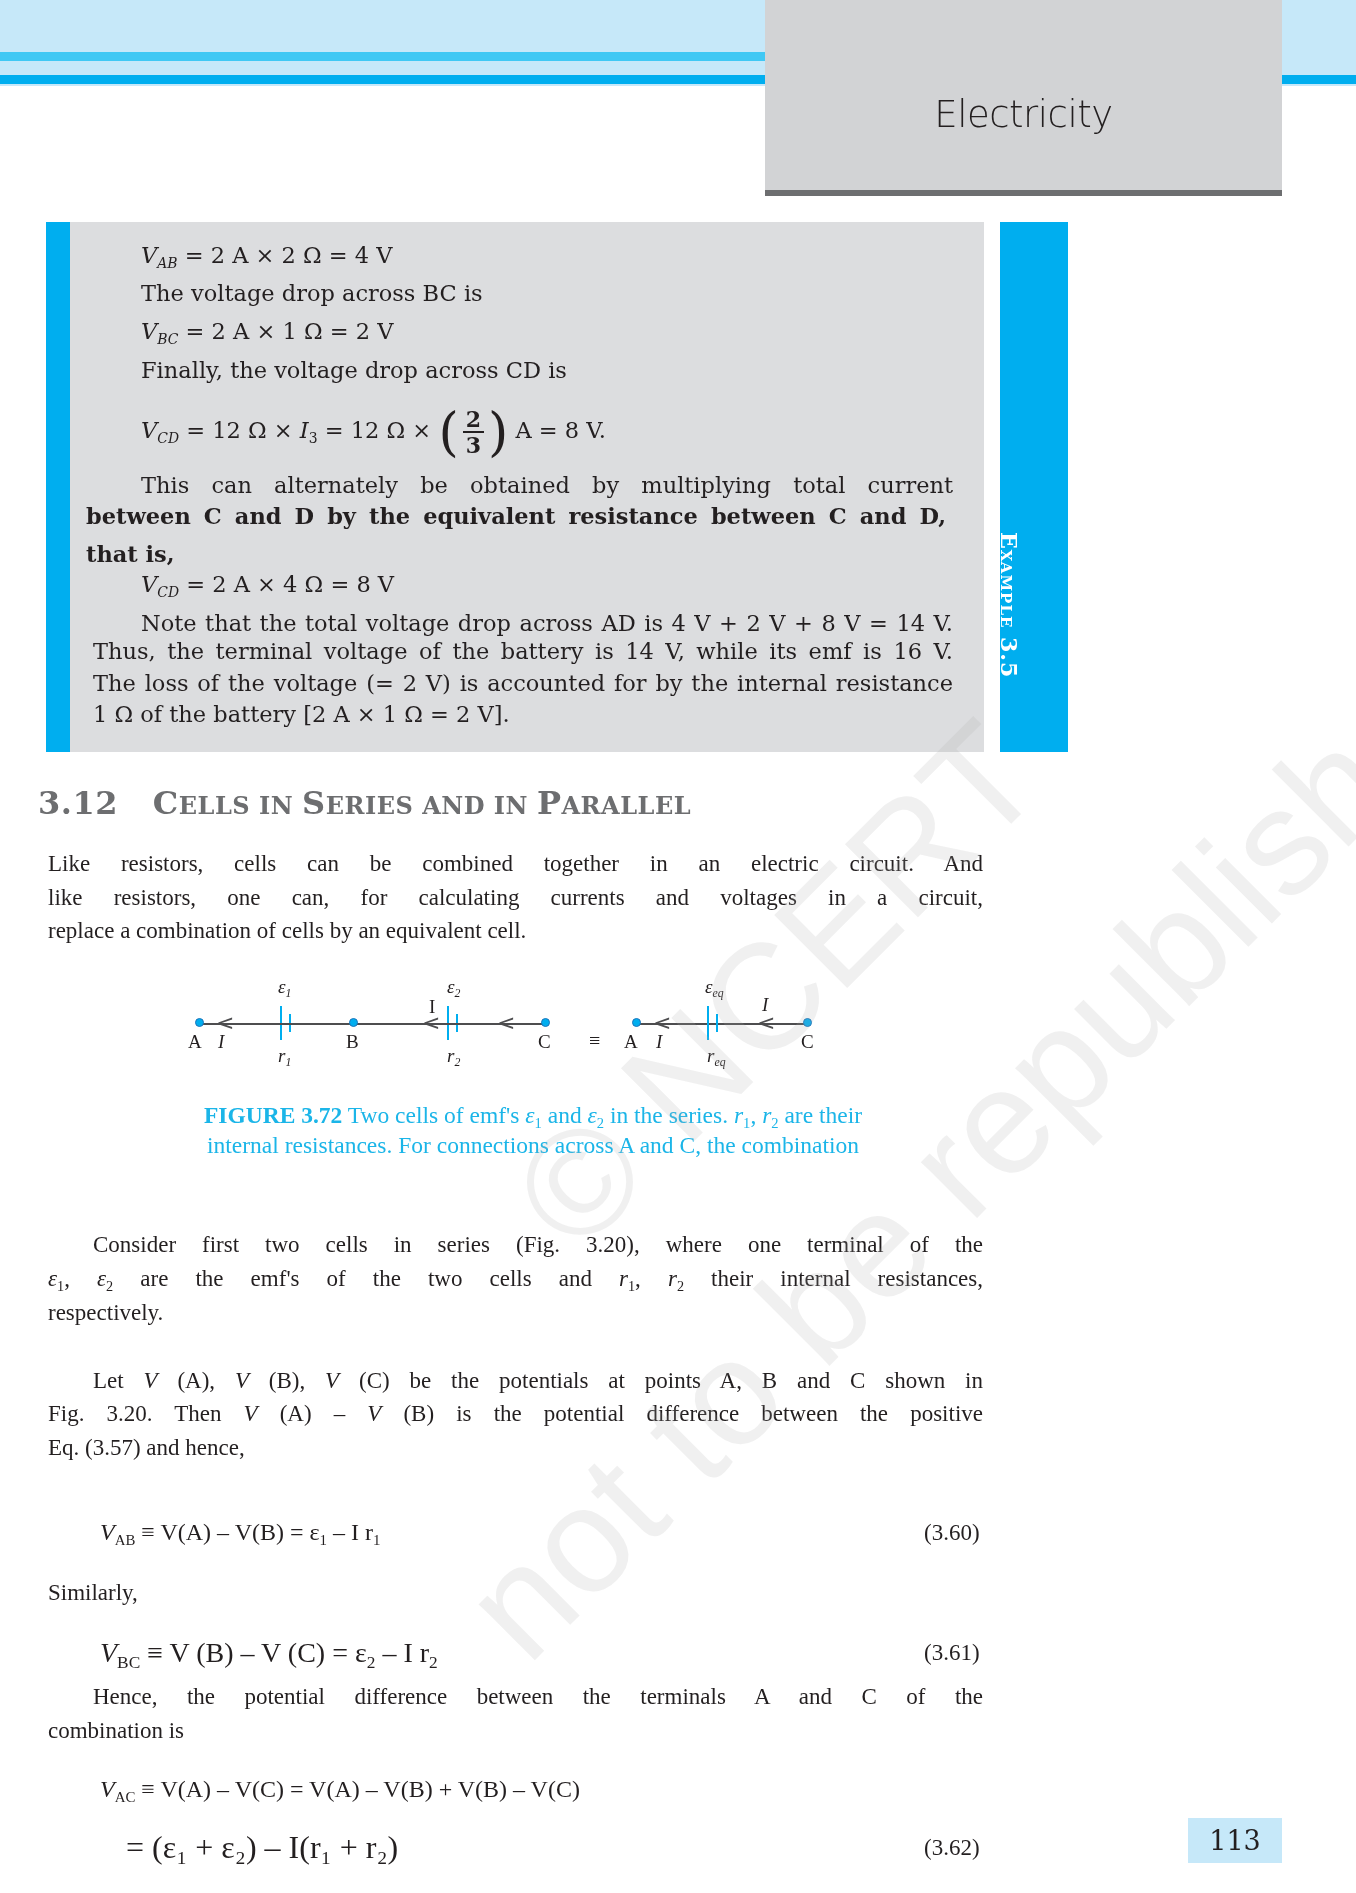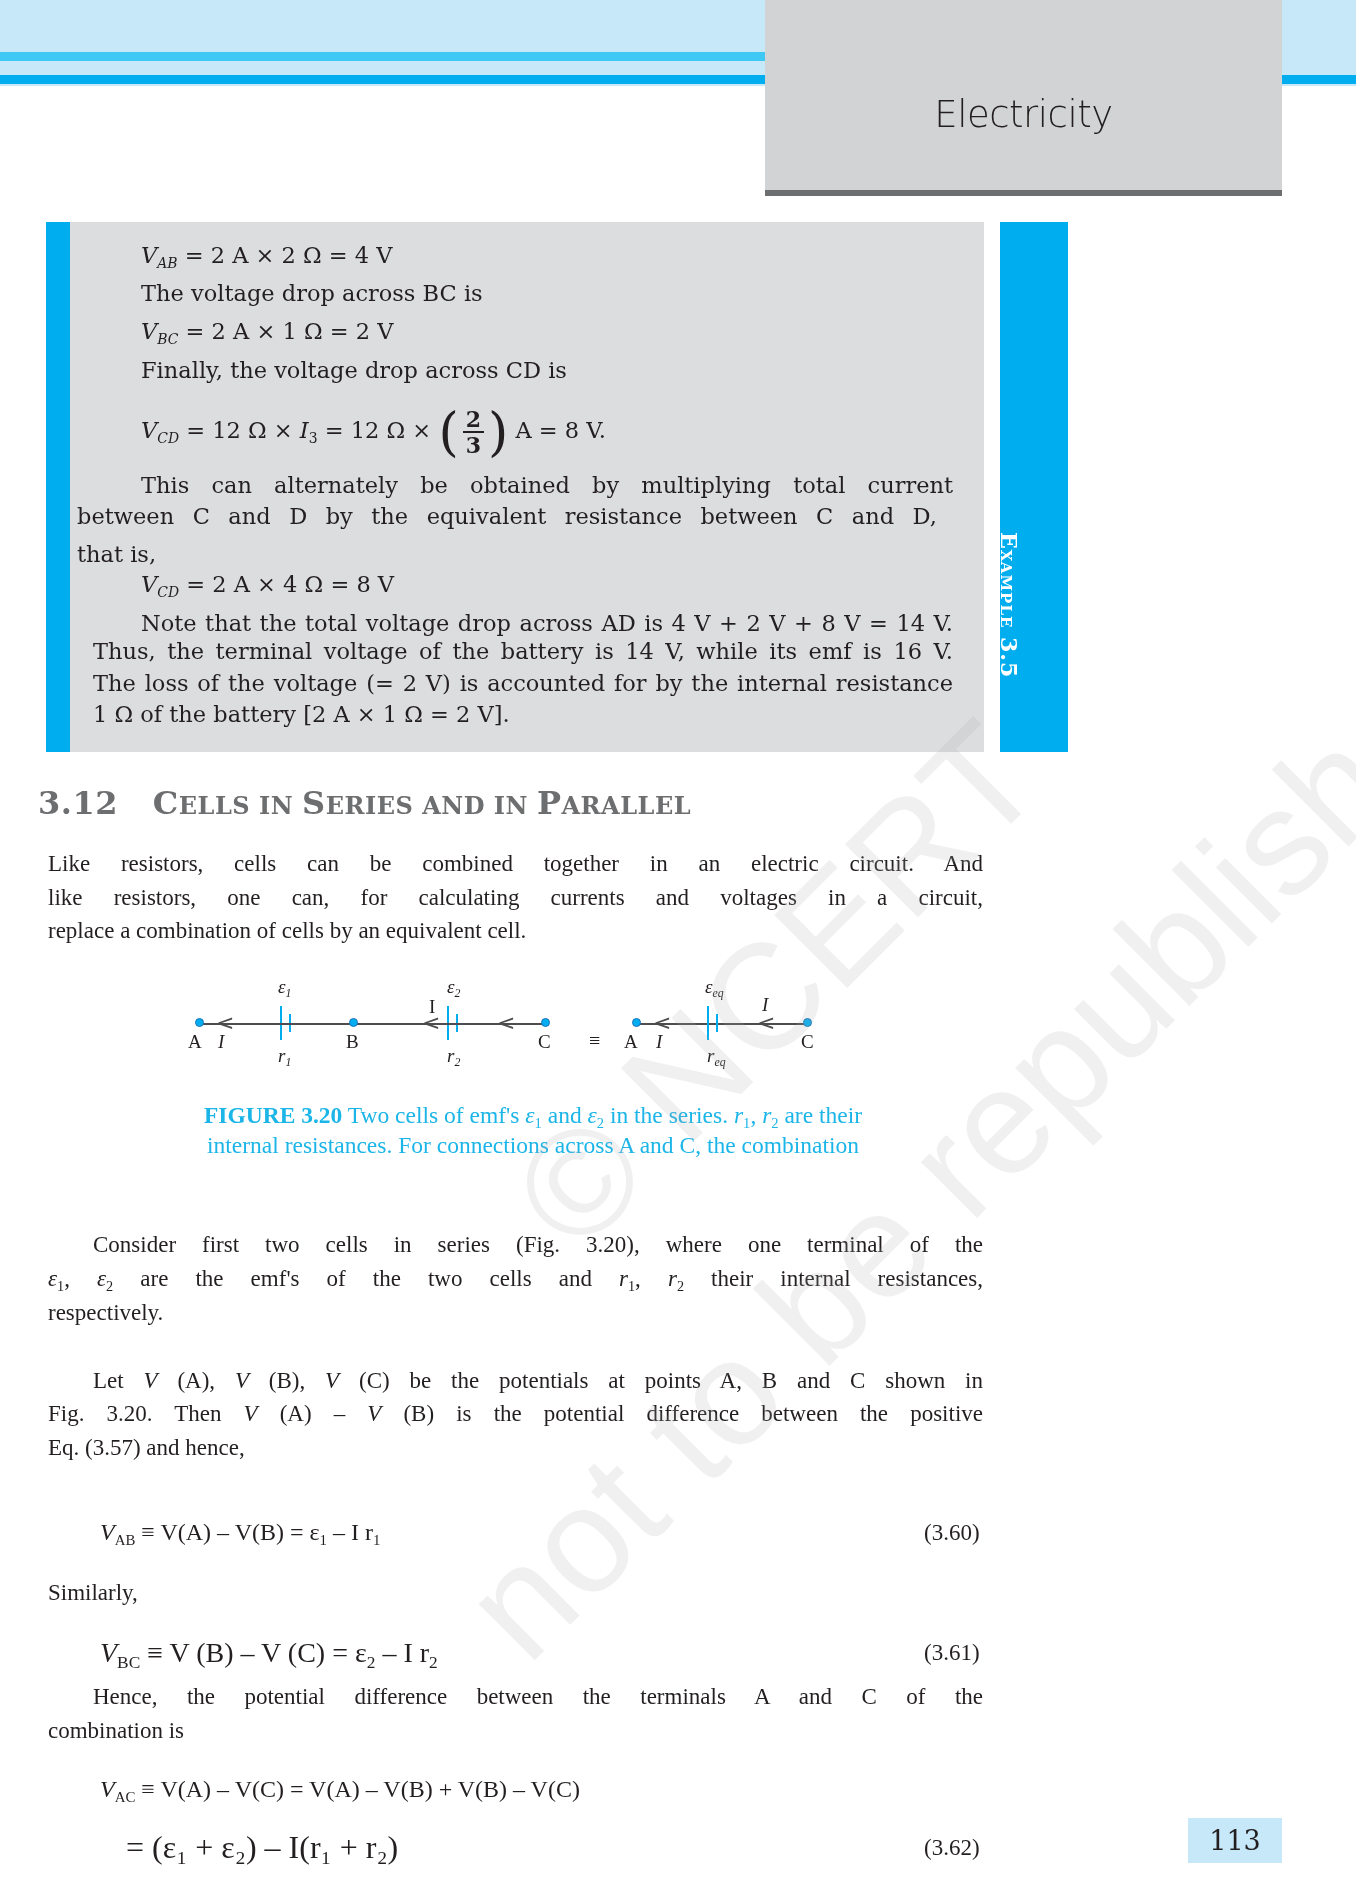--- a/index.html
+++ b/index.html
@@ -80,21 +80,21 @@
   <i>V</i><sub><i>BC</i></sub><span> = 2 A × 1 Ω = 2 V</span>
 </div>
 <div class="abs tx" style="left:141px;top:351px;">Finally, the voltage drop across CD is</div>
 <div class="abs tx math" style="left:141px;top:400px;line-height:60px;">
   <i>V</i><sub><i>CD</i></sub><span> = 12 Ω × </span><i>I</i><sub>3</sub><span> = 12 Ω × </span><span class="paren">(</span><span class="frac"><span class="num">2</span><span class="den">3</span></span><span class="paren">)</span><span> A = 8 V.</span>
 </div>
 
 <div class="abs tx" style="left:141px;top:466px;width:812px;">
   <div class="just" style="padding-left:0;">This can alternately be obtained by multiplying total current</div>
 </div>
-<div class="abs tx" style="left:77px;top:497px;width:860px;">
+<div class="abs tx" style="left:86px;top:497px;width:860px;font-weight:bold;">
   <div class="just">between C and D by the equivalent resistance between C and D,</div>
   <div>that is,</div>
 </div>
 <div class="abs tx math" style="left:141px;top:565px;">
   <i>V</i><sub><i>CD</i></sub><span> = 2 A × 4 Ω = 8 V</span>
 </div>
 <div class="abs tx" style="left:141px;top:604px;width:812px;">
   <div class="just">Note that the total voltage drop across AD is 4 V + 2 V + 8 V = 14 V.</div>
 </div>
 <div class="abs tx" style="left:93px;top:636px;width:860px;line-height:31.5px;">
@@ -149,21 +149,21 @@
   <div class="arrow" style="left:757px;top:1013px;">&lt;</div>
   <div class="lbl" style="left:705px;top:977px;font-style:italic;"><span>ε</span><sub>eq</sub></div>
   <div class="lbl" style="left:762px;top:995px;font-style:italic;">I</div>
   <div class="lbl" style="left:624px;top:1032px;">A</div>
   <div class="lbl" style="left:656px;top:1032px;font-style:italic;">I</div>
   <div class="lbl" style="left:801px;top:1032px;">C</div>
   <div class="lbl" style="left:707px;top:1046px;font-style:italic;"><span>r</span><sub>eq</sub></div>
 </div>
 
 <div class="abs caption" style="left:60px;top:1100px;width:946px;">
-  <div><b>FIGURE 3.20</b><span> Two cells of emf's </span><i>ε</i><sub>1</sub><span> and </span><i>ε</i><sub>2</sub><span> in the series. </span><i>r</i><sub>1</sub><span>, </span><i>r</i><sub>2</sub><span> are their</span></div>
+  <div><b>FIGURE 3.72</b><span> Two cells of emf's </span><i>ε</i><sub>1</sub><span> and </span><i>ε</i><sub>2</sub><span> in the series. </span><i>r</i><sub>1</sub><span>, </span><i>r</i><sub>2</sub><span> are their</span></div>
   <div>internal resistances. For connections across A and C, the combination</div>
 </div>
 
 <div class="abs body-tx" style="left:93px;top:1228px;width:890px;">
   <div class="just">Consider first  two cells in series (Fig. 3.20), where one terminal of the</div>
 </div>
 <div class="abs body-tx" style="left:48px;top:1262px;width:935px;">
   <div class="just"><i>ε</i><sub>1</sub>, <i>ε</i><sub>2</sub><span> are the emf's of the two cells and </span><i>r</i><sub>1</sub>, <i>r</i><sub>2</sub><span> their internal resistances,</span></div>
   <div>respectively.</div>
 </div>

